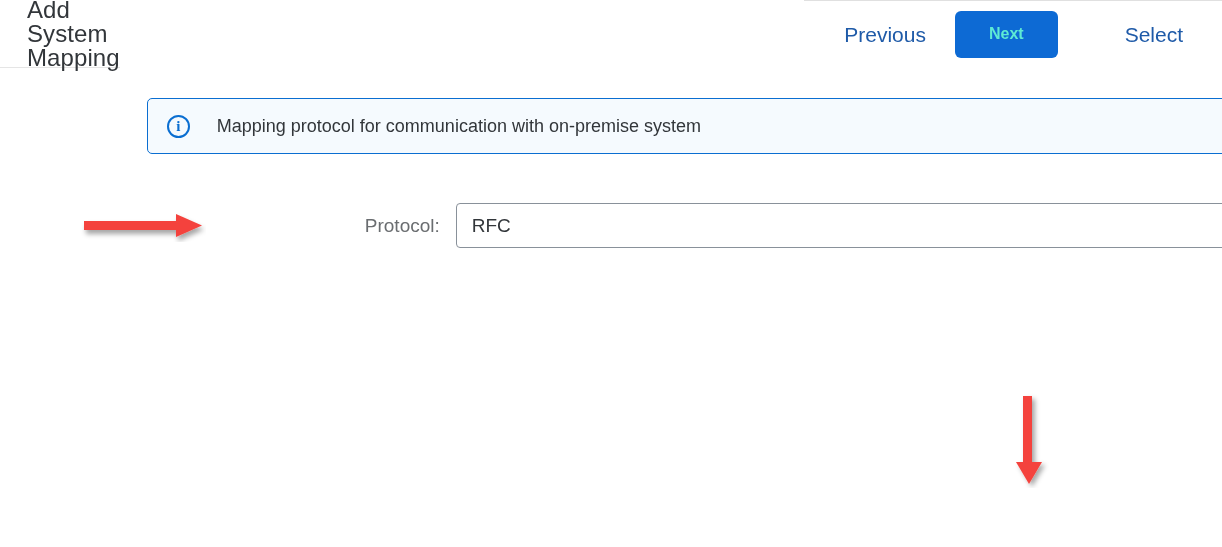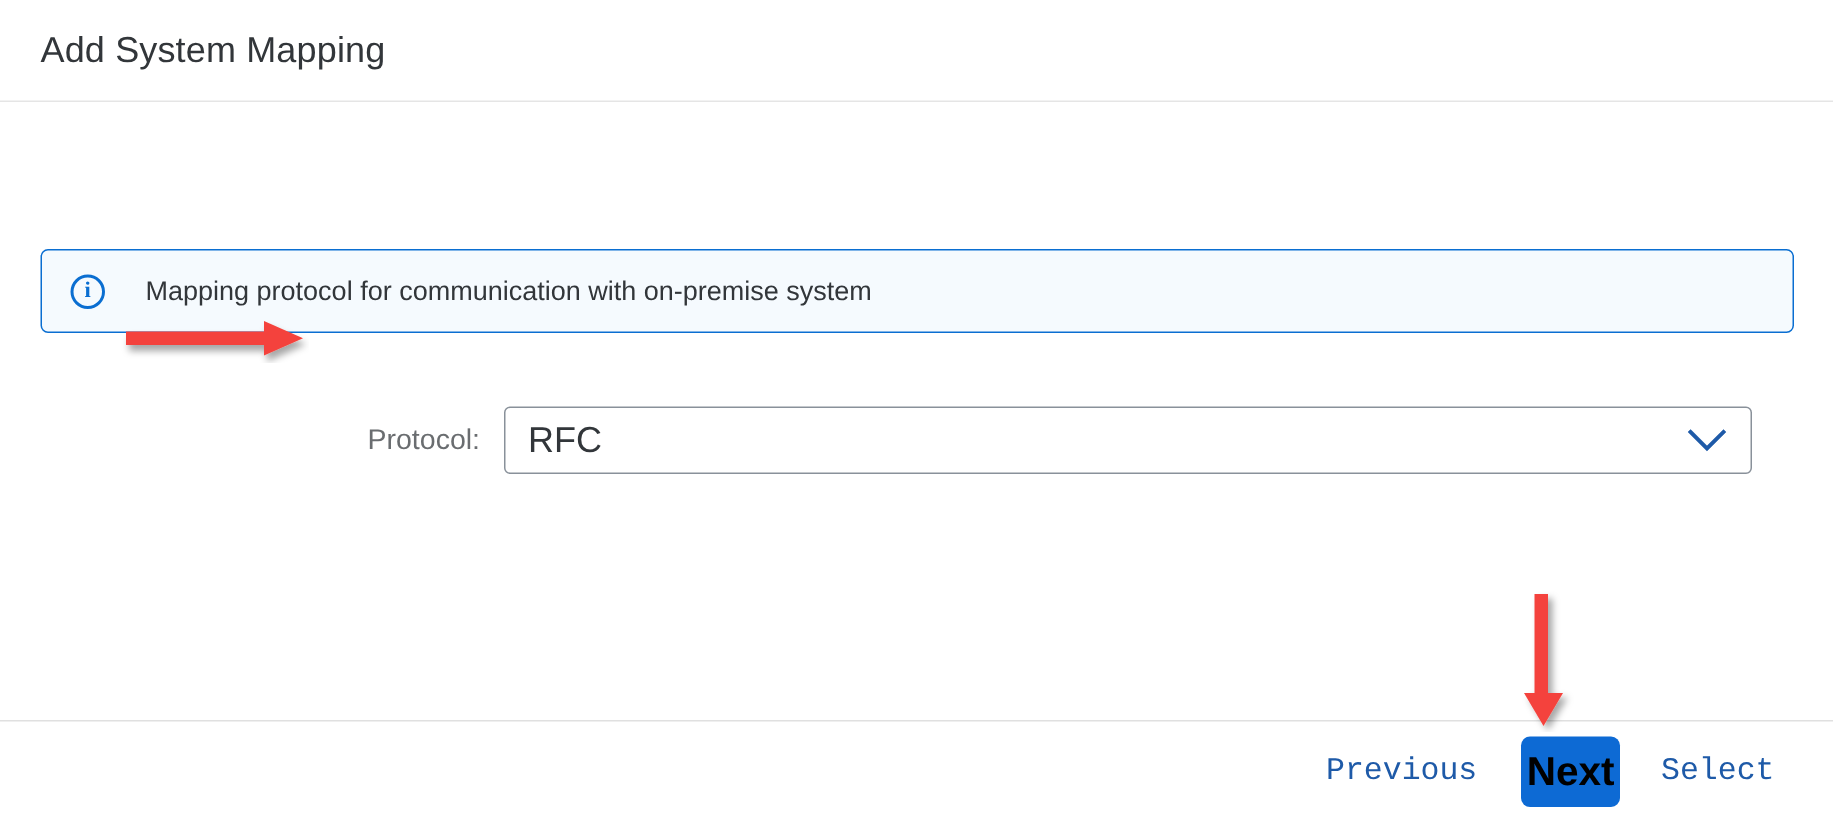--- a/index.html
+++ b/index.html
@@ -14,21 +14,21 @@
     color: #32363a;
     overflow: hidden;
     position: relative;
   }
 
   
   .dialog {
     position: absolute;
     inset: 0;
     display: flex;
-    flex-direction: column;
+    flex-direction: row;
     background: #ffffff;
   }
 
   
   .dialog-header {
     height: 68px;
     flex: 0 0 68px;
     border-bottom: 1px solid #e5e5e5;
     display: flex;
     align-items: center;
@@ -115,21 +115,21 @@
     box-sizing: border-box;
     border: 1px solid #89919a;
     border-radius: 4px;
     background: #ffffff;
     display: flex;
     align-items: center;
     justify-content: space-between;
   }
   .select-value {
     margin-left: 15px;
-    font-size: 24px;
+    font-size: 19px;
     color: #32363a;
     line-height: 1;
   }
   .select-chevron {
     margin-right: 16px;
     display: flex;
     align-items: center;
   }
 
   
@@ -143,31 +143,32 @@
     box-sizing: border-box;
     padding-right: 39px;
   }
   .btn-link {
     font-size: 21px;
     color: #1e5aa8;
     background: transparent;
     border: none;
     padding: 0;
     cursor: pointer;
-    font-family: Liberation Mono, monospace;
-    line-height: 1;
+    font-family: Liberation Sans, sans-serif;
+    line-height: 1;
+    margin-left: 40px;
   }
   .btn-emphasized {
-    font-size: 27px;
+    font-size: 16px;
     font-weight: 700;
-    color: #000000;
+    color: #5eead4;
     background: #0d6ad4;
     border: none;
     border-radius: 6px;
-    padding: 0 4px;
+    padding: 0 34px;
     height: 47px;
     cursor: pointer;
     font-family: "Liberation Sans", sans-serif;
     line-height: 1;
   }
   .footer-gap-a { width: 29px; }
   .footer-gap-b { width: 27px; }
 
   
   .annot {

